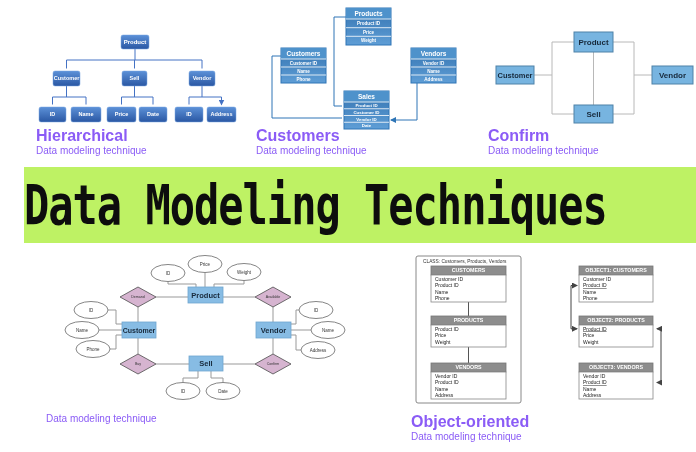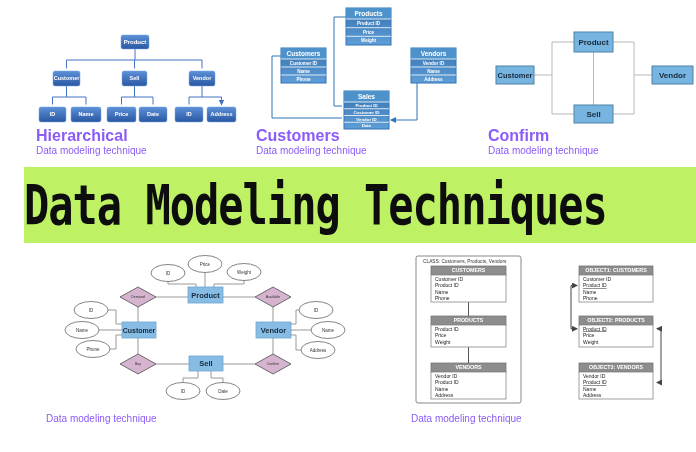--- a/index.html
+++ b/index.html
@@ -266,16 +266,17 @@
     <div class="cap-sub">Data modeling technique</div>
   </div>
   <div class="cap" style="left:472px;top:127px;width:210px;">
     <div class="cap-title">Confirm</div>
     <div class="cap-sub">Data modeling technique</div>
   </div>
   <div class="cap" style="left:30px;top:413px;width:320px;">
     <div class="cap-sub">Data modeling technique</div>
   </div>
   <div class="cap" style="left:395px;top:413px;width:245px;">
+    <div class="cap-title">Object-oriented</div>
     <div class="cap-sub">Data modeling technique</div>
   </div>
 
 </div>
 
 </body></html>

